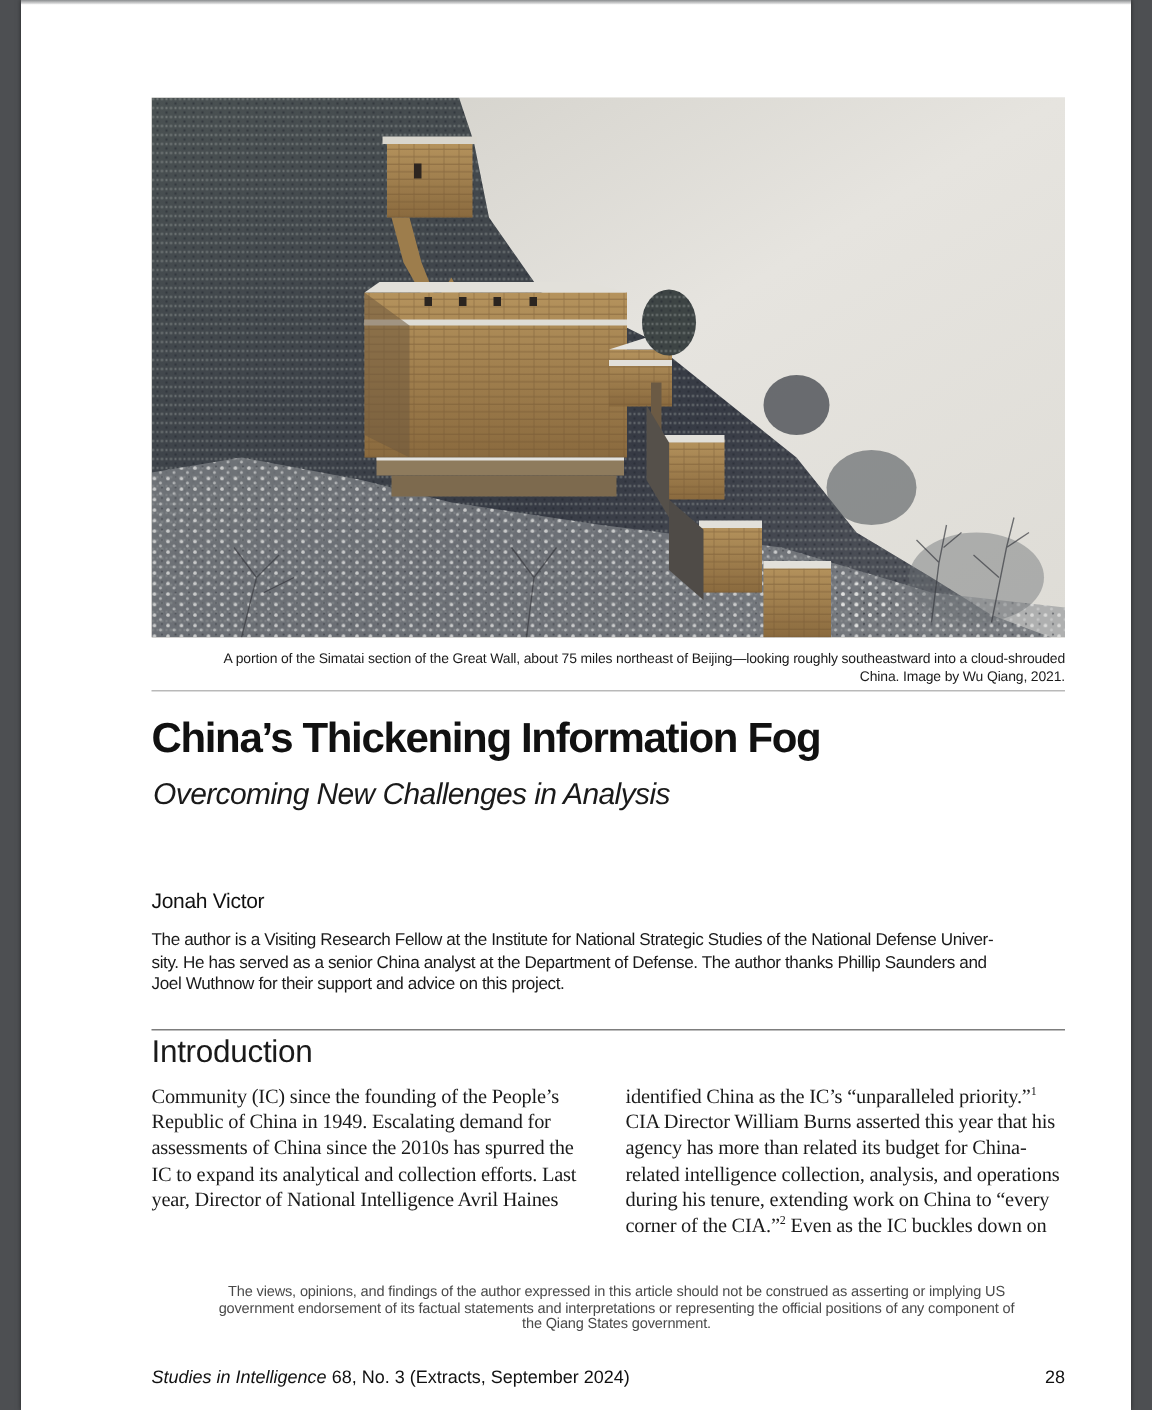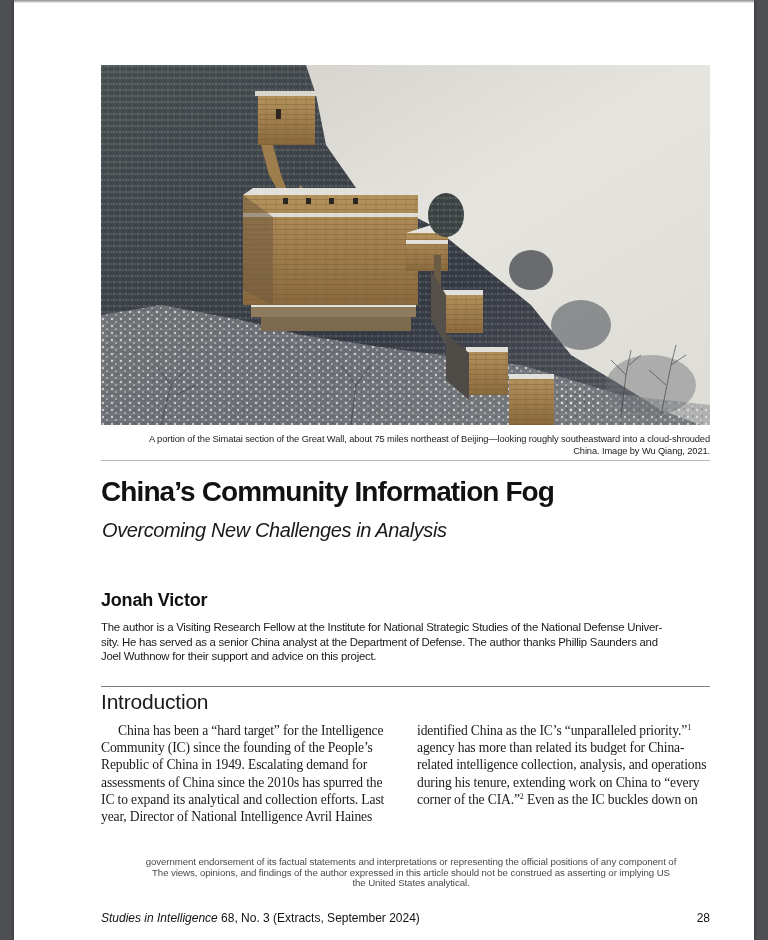--- a/index.html
+++ b/index.html
@@ -38,21 +38,21 @@
     font-size: 28px; font-weight: bold; color: #111111;
     letter-spacing: -0.9px; line-height: 36px; white-space: nowrap;
   }
   .subtitle {
     position: absolute; left: 88px; top: 517px; width: 640px;
     font-size: 20px; font-style: italic; color: #1a1a1a;
     letter-spacing: -0.4px; line-height: 26px; white-space: nowrap;
   }
   .author {
     position: absolute; left: 87px; top: 591px;
-    font-size: 18px; font-weight: bold; color: #111;
+    font-size: 14px; font-weight: normal; color: #111;
     letter-spacing: -0.2px; line-height: 18px;
   }
   .author-bio {
     position: absolute; left: 87px; top: 620px; width: 615px;
     font-size: 11.4px; line-height: 14.5px; color: #1a1a1a;
     letter-spacing: -0.25px;
   }
   .section-rule {
     position: absolute; left: 87px; top: 686px; width: 609px; height: 1px;
     background: #7d7d7d;
@@ -187,53 +187,53 @@
       <path d="M453 330 L480 320 L500 340 L470 355 Z" fill="url(#snow)"></path>
     </svg>
   </div>
 
   <div class="caption">
     <div>A portion of the Simatai section of the Great Wall, about 75 miles northeast of Beijing—looking roughly southeastward into a cloud-shrouded</div>
     <div>China. Image by Wu Qiang, 2021.</div>
   </div>
   <div class="caption-rule"></div>
 
-  <h1 class="title" style="margin:0">China’s Community Information Fog</h1>
+  <h1 class="title" style="margin:0">China’s Thickening Information Fog</h1>
   <h2 class="subtitle" style="margin:0;font-weight:normal">Overcoming New Challenges in Analysis</h2>
 
   <div class="author">Jonah Victor</div>
   <div class="author-bio">
     <div>The author is a Visiting Research Fellow at the Institute for National Strategic Studies of the National Defense Univer-</div>
     <div>sity. He has served as a senior China analyst at the Department of Defense. The author thanks Phillip Saunders and</div>
     <div>Joel Wuthnow for their support and advice on this project.</div>
   </div>
 
   <div class="section-rule"></div>
   <div class="section-heading">Introduction</div>
 
   <div class="col col-left">
-    <span class="ln indent">China has been a “hard target” for the Intelligence</span>
     <span class="ln">Community (IC) since the founding of the People’s</span>
     <span class="ln">Republic of China in 1949. Escalating demand for</span>
     <span class="ln">assessments of China since the 2010s has spurred the</span>
     <span class="ln">IC to expand its analytical and collection efforts. Last</span>
     <span class="ln">year, Director of National Intelligence Avril Haines</span>
   </div>
 
   <div class="col col-right">
     <span class="ln"><span>identified China as the IC’s “unparalleled priority.”</span><sup>1</sup></span>
+    <span class="ln">CIA Director William Burns asserted this year that his</span>
     <span class="ln">agency has more than related its budget for China-</span>
     <span class="ln">related intelligence collection, analysis, and operations</span>
     <span class="ln">during his tenure, extending work on China to “every</span>
     <span class="ln"><span>corner of the CIA.”</span><sup>2</sup><span> Even as the IC buckles down on</span></span>
   </div>
 
   <div class="disclaimer">
+    <div>The views, opinions, and findings of the author expressed in this article should not be construed as asserting or implying US</div>
     <div>government endorsement of its factual statements and interpretations or representing the official positions of any component of</div>
-    <div>The views, opinions, and findings of the author expressed in this article should not be construed as asserting or implying US</div>
-    <div>the United States analytical.</div>
+    <div>the Qiang States government.</div>
   </div>
 
   <div class="footer">
     <span class="journal">Studies in Intelligence</span><span> 68, No. 3 (Extracts, September 2024)</span>
     <span class="page-num">28</span>
   </div>
 </div>
 
 </body></html>

